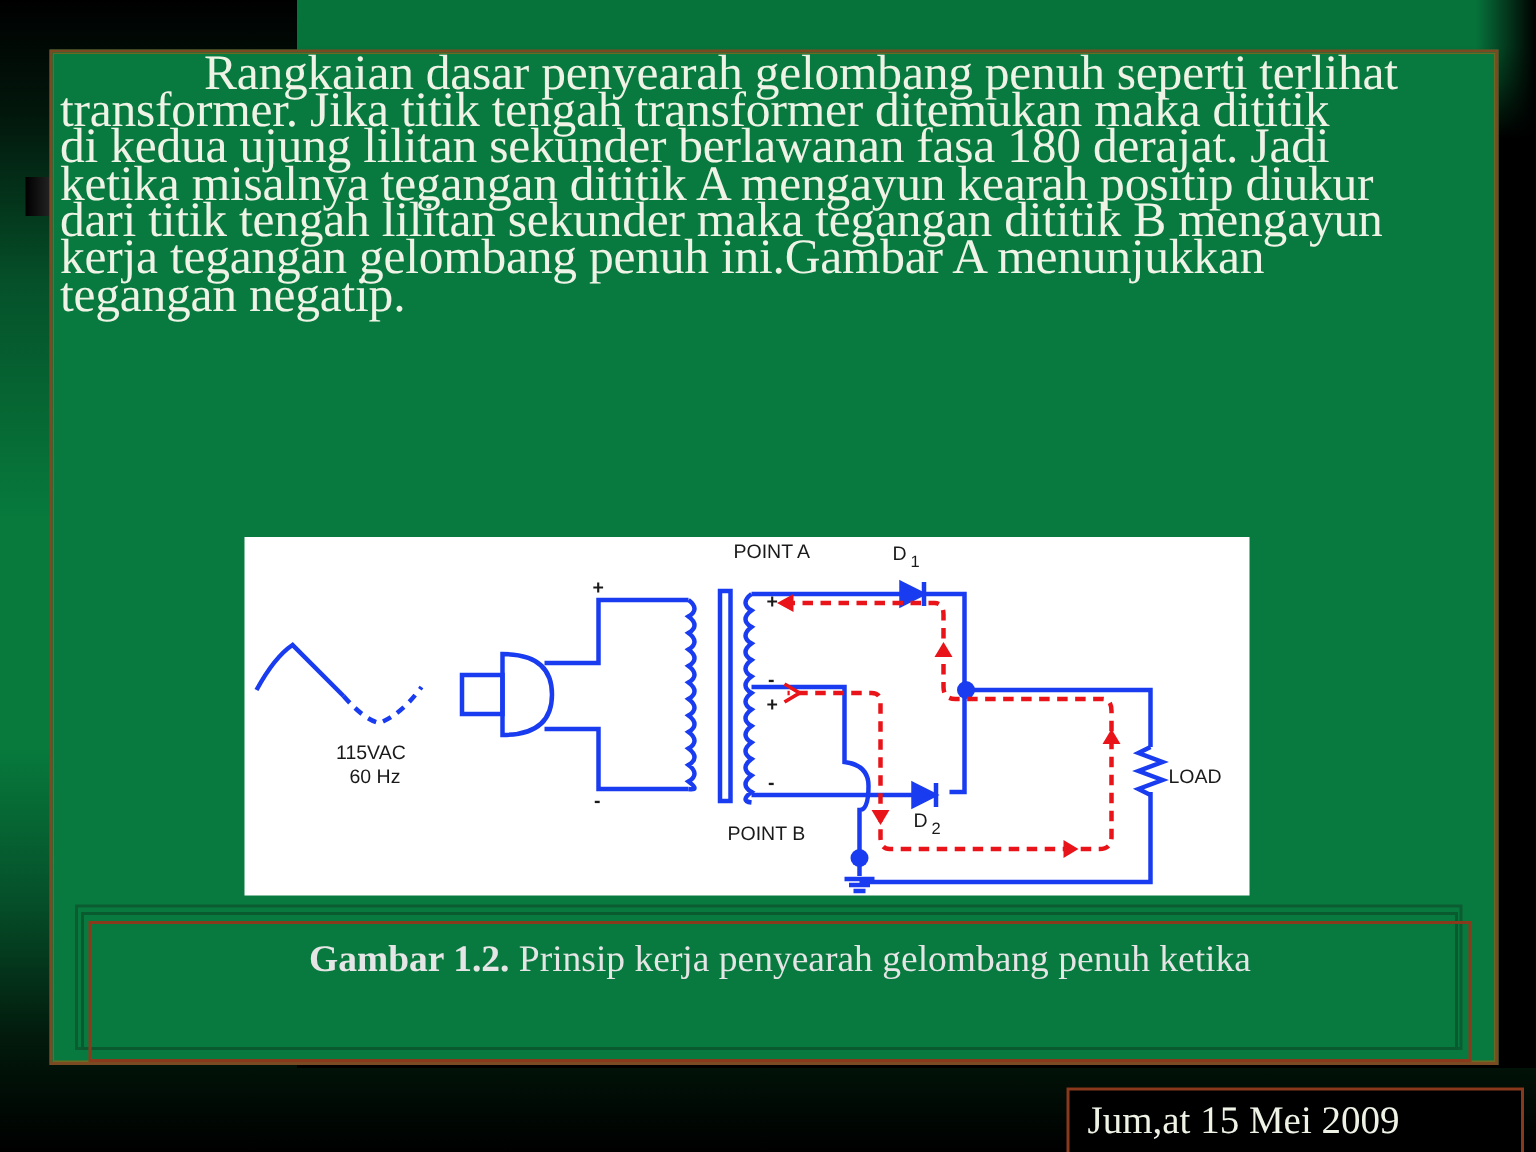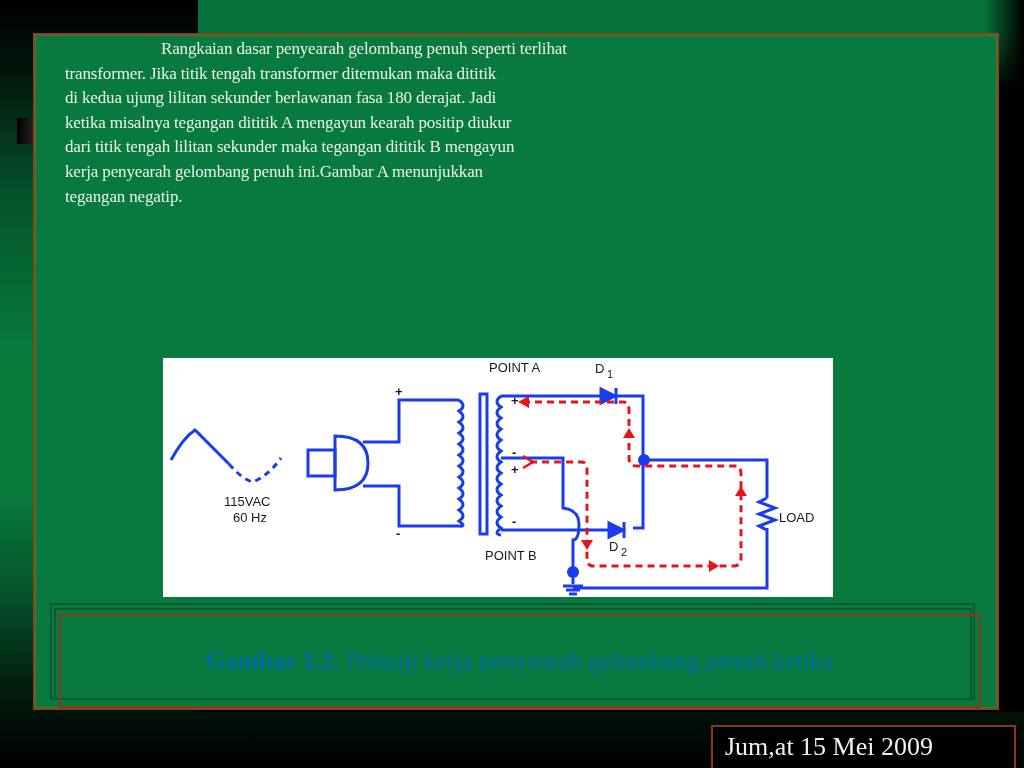--- a/index.html
+++ b/index.html
@@ -29,42 +29,42 @@
     background:linear-gradient(to right,#000,#2a2a2a);
   }
   .main-panel {
     position:absolute; left:33px; top:33px; width:966px; height:677px;
     background:#087a3f;
     border:2px solid #7a4a22;
     box-shadow:0 0 0 1px #6b6a25 inset;
     box-sizing:border-box;
   }
   .body-text {
-    position:absolute; left:65px; top:37px; width:930px;
-    color:#eef3e6; font-size:17px; line-height:24.6px;
+    position:absolute; left:40px; top:37px; width:930px;
+    color:#eef3e6; font-size:33px; line-height:24.6px;
     letter-spacing:-0.15px;
   }
   .body-text .indent { display:inline-block; width:96px; }
   .figure {
     position:absolute; left:163px; top:358px; width:670px; height:239px;
     background:#fff;
   }
   .caption-outer1 {
     position:absolute; left:50px; top:603px; width:925px; height:97px;
     border:2px solid #0b5c30; box-sizing:border-box;
   }
   .caption-outer2 {
     position:absolute; left:54px; top:608px; width:918px; height:92px;
     border:2px solid #0a5a2f; box-sizing:border-box;
   }
   .caption-box {
     position:absolute; left:59px; top:614px; width:922px; height:94px;
     border:2px solid #8a3a1c; box-sizing:border-box;
-    color:#0369a1; font-size:25px; text-align:center; line-height:36px;
-    padding-top:27px;
+    color:#e5e5e5; font-size:25px; text-align:center; line-height:36px;
+    padding-top:6px;
   }
   .caption-box b { font-weight:bold; }
   .date-box {
     position:absolute; left:711px; top:725px; width:305px; height:45px;
     border:2px solid #8a3a1c; box-sizing:border-box;
     background:#000;
     color:#eef3e6; font-size:26px; line-height:40px; padding-left:12px;
   }
   svg text { font-family:"Liberation Sans","DejaVu Sans",sans-serif; }
 </style>
@@ -78,21 +78,21 @@
 <div class="decor-bar"></div>
 
 <div class="main-panel"></div>
 
 <div class="body-text">
   <div><span class="indent"></span><span>Rangkaian dasar penyearah gelombang penuh seperti terlihat</span></div>
   <div>transformer. Jika titik tengah transformer ditemukan maka dititik</div>
   <div>di kedua ujung lilitan sekunder berlawanan fasa 180 derajat. Jadi</div>
   <div>ketika misalnya tegangan dititik A mengayun kearah positip diukur</div>
   <div>dari titik tengah lilitan sekunder maka tegangan dititik B mengayun</div>
-  <div>kerja penyearah gelombang penuh ini.Gambar A menunjukkan</div>
+  <div>kerja tegangan gelombang penuh ini.Gambar A menunjukkan</div>
   <div>tegangan negatip.</div>
 </div>
 
 <div class="figure">
   <svg width="670" height="239" viewBox="0 0 670 239" xmlns="http://www.w3.org/2000/svg">
     <g fill="none" stroke="#1a3cf0" stroke-width="3">
 
       <path d="M8,102 Q20,80 32,72 L66,106"></path>
       <path d="M66,106 Q80,122 90,124 Q105,118 118,100" stroke-dasharray="6,5"></path>
 

